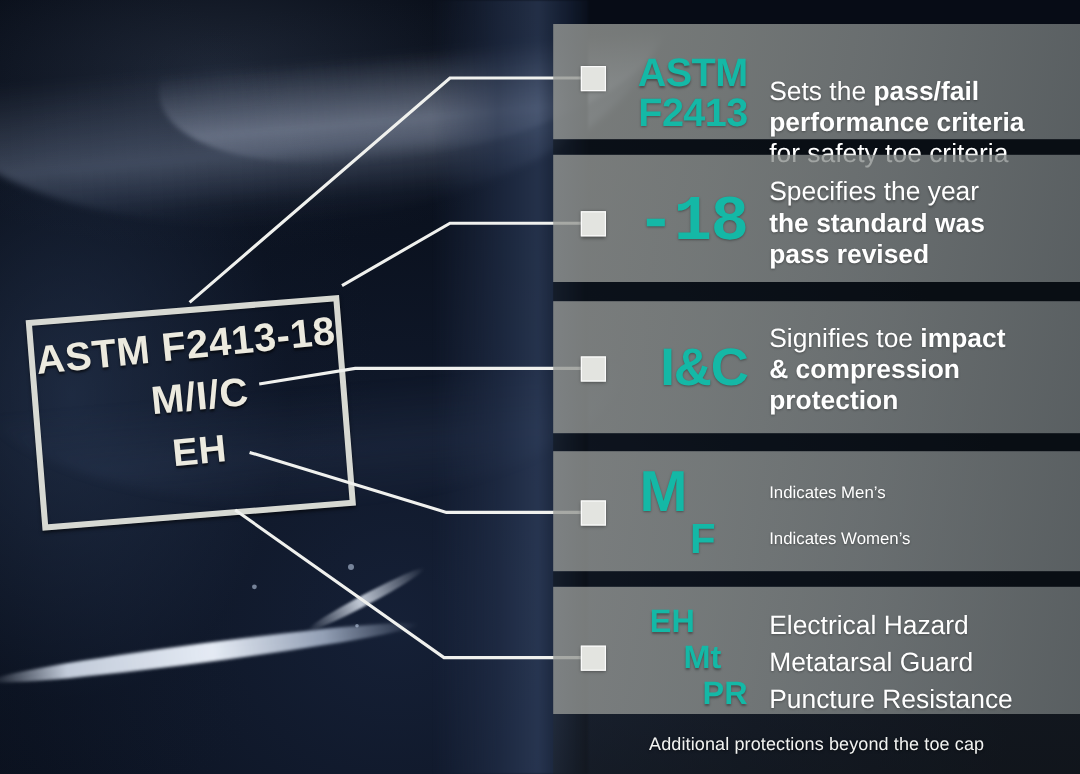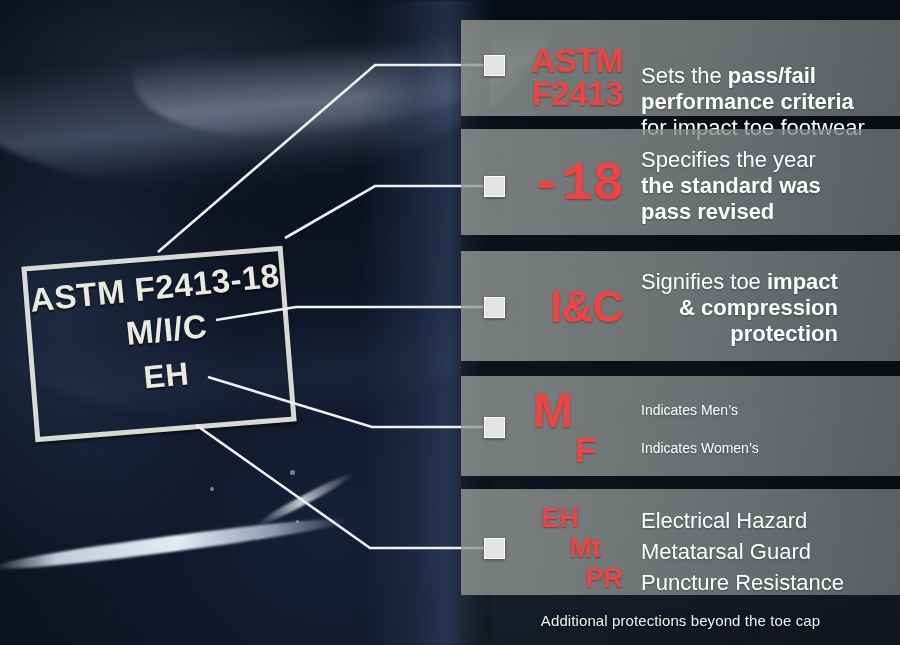--- a/index.html
+++ b/index.html
@@ -112,21 +112,21 @@
     width:21px; height:21px;
     background:#e3e4e0;
     border:1px solid rgba(255,255,255,0.85);
     box-shadow:0 1px 3px rgba(0,0,0,0.45);
   }
 
   .code {
     position:absolute;
     left:519px;
     width:104px;
-    color:#ef4444;
+    color:#14b8a6;
     font-weight:bold;
     text-align:right;
     text-shadow:0 1px 2px rgba(0,0,0,0.35);
   }
   .desc {
     position:absolute;
     left:641px;
     color:#ffffff;
     text-shadow:0 1px 2px rgba(0,0,0,0.32);
   }
@@ -211,36 +211,36 @@
 
     <div class="row r1"></div>
     <div class="marker" style="left:484px; top:55px;"></div>
     <div class="code code-astm" style="top:44px;">
       <div>ASTM</div>
       <div>F2413</div>
     </div>
     <div class="desc desc-3line" style="top:31px;margin-top:32px;">
       <div><span>Sets the </span><b>pass/fail</b></div>
       <div><b>performance criteria</b></div>
-      <div>for impact toe footwear</div>
+      <div>for safety toe criteria</div>
     </div>
 
     <div class="row r2"></div>
     <div class="marker" style="left:484px; top:176px;"></div>
     <div class="code code-18" style="top:159px;font-family:Liberation Mono, monospace;">-18</div>
     <div class="desc desc-3line" style="top:147px;">
       <div>Specifies the year</div>
       <div><b>the standard was</b></div>
       <div><b>pass revised</b></div>
     </div>
 
     <div class="row r3"></div>
     <div class="marker" style="left:484px; top:297px;"></div>
     <div class="code code-ic" style="top:285px;">I&amp;C</div>
-    <div class="desc desc-3line" style="top:269px;text-align:right;">
+    <div class="desc desc-3line" style="top:269px;">
       <div><span>Signifies toe </span><b>impact</b></div>
       <div><b>&amp; compression</b></div>
       <div><b>protection</b></div>
     </div>
 
     <div class="row r4"></div>
     <div class="marker" style="left:484px; top:417px;"></div>
     <div class="code code-mf" style="top:391px;">
       <span class="code-m">M</span>
       <span class="code-f">F</span>

